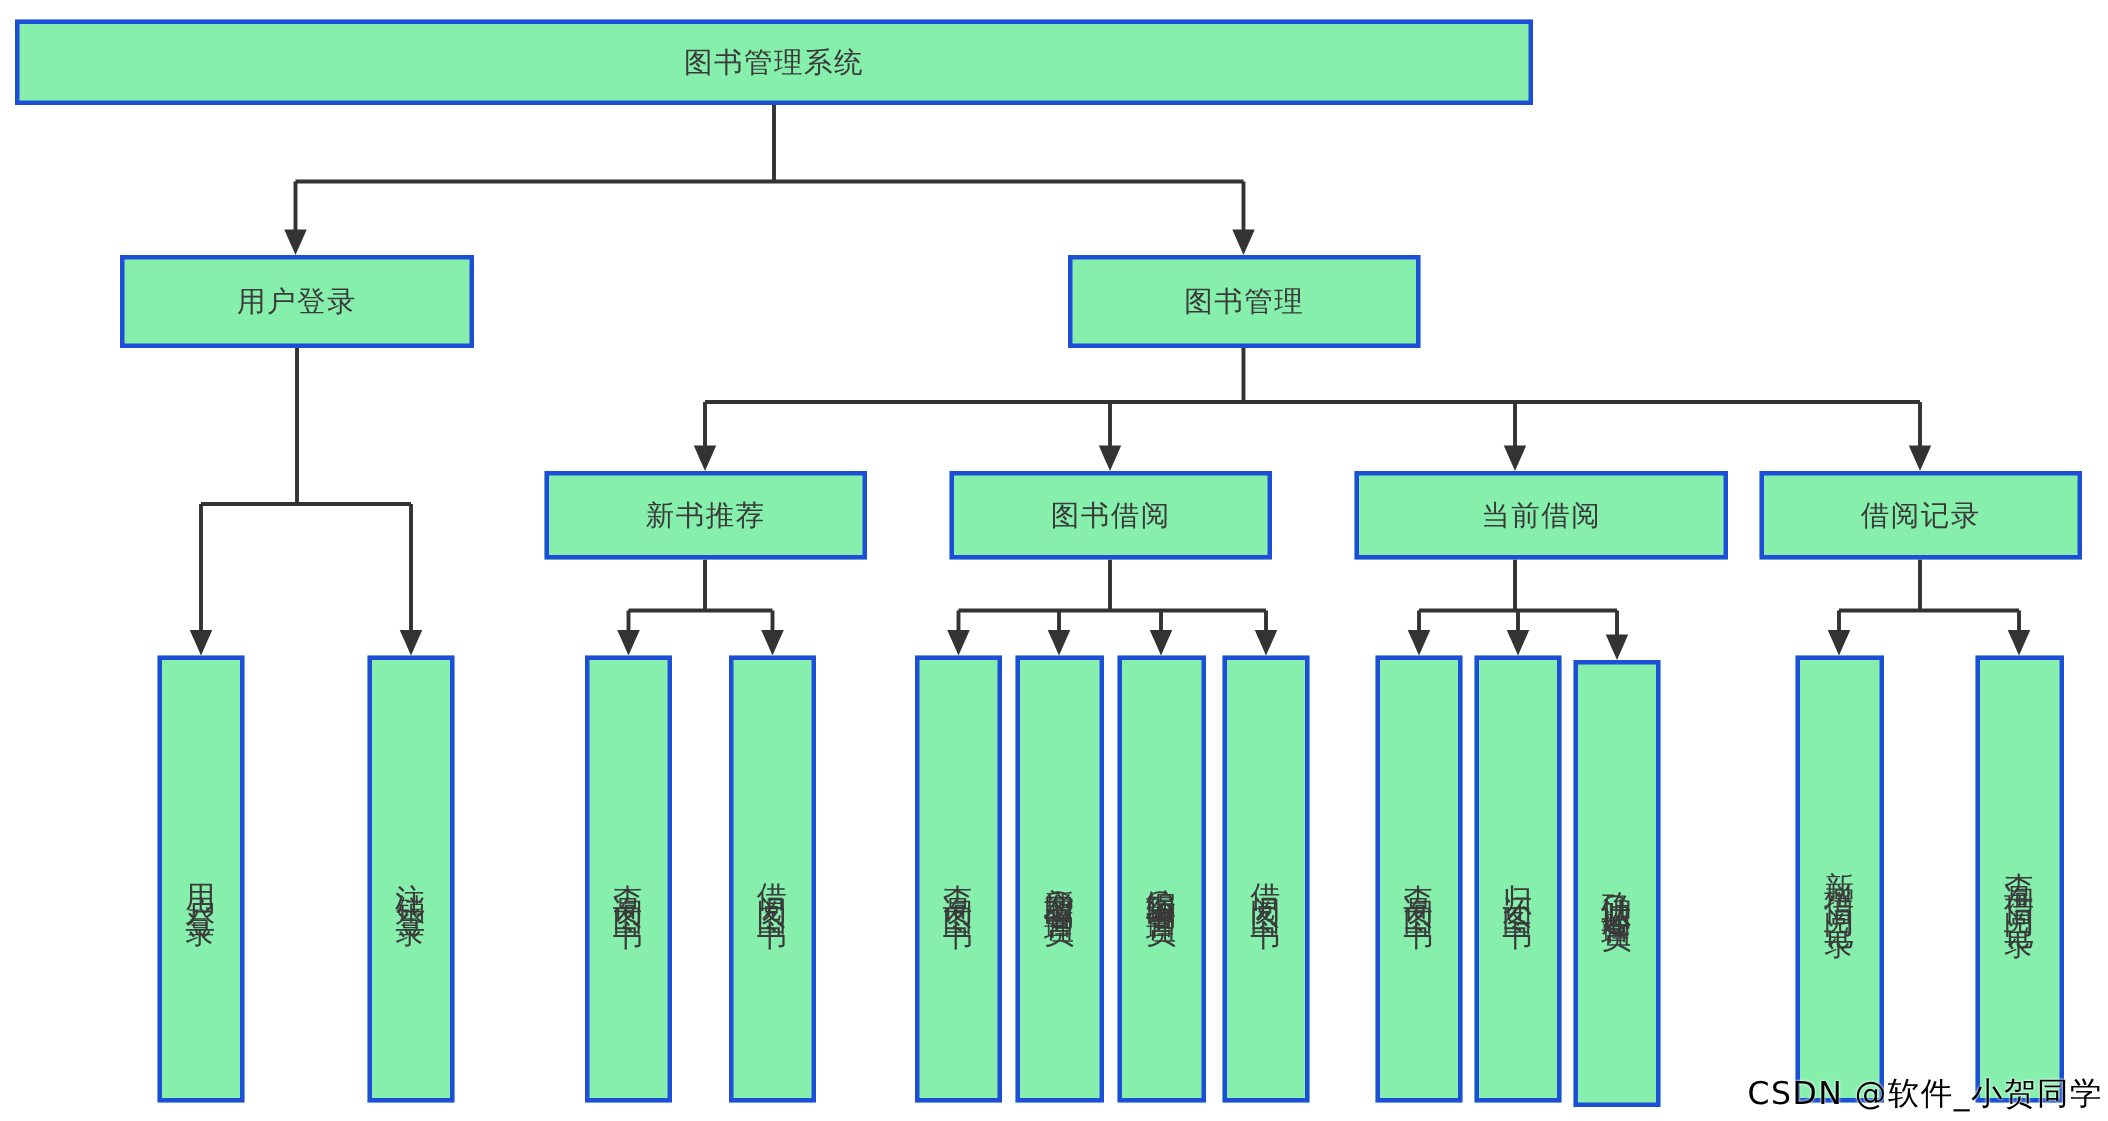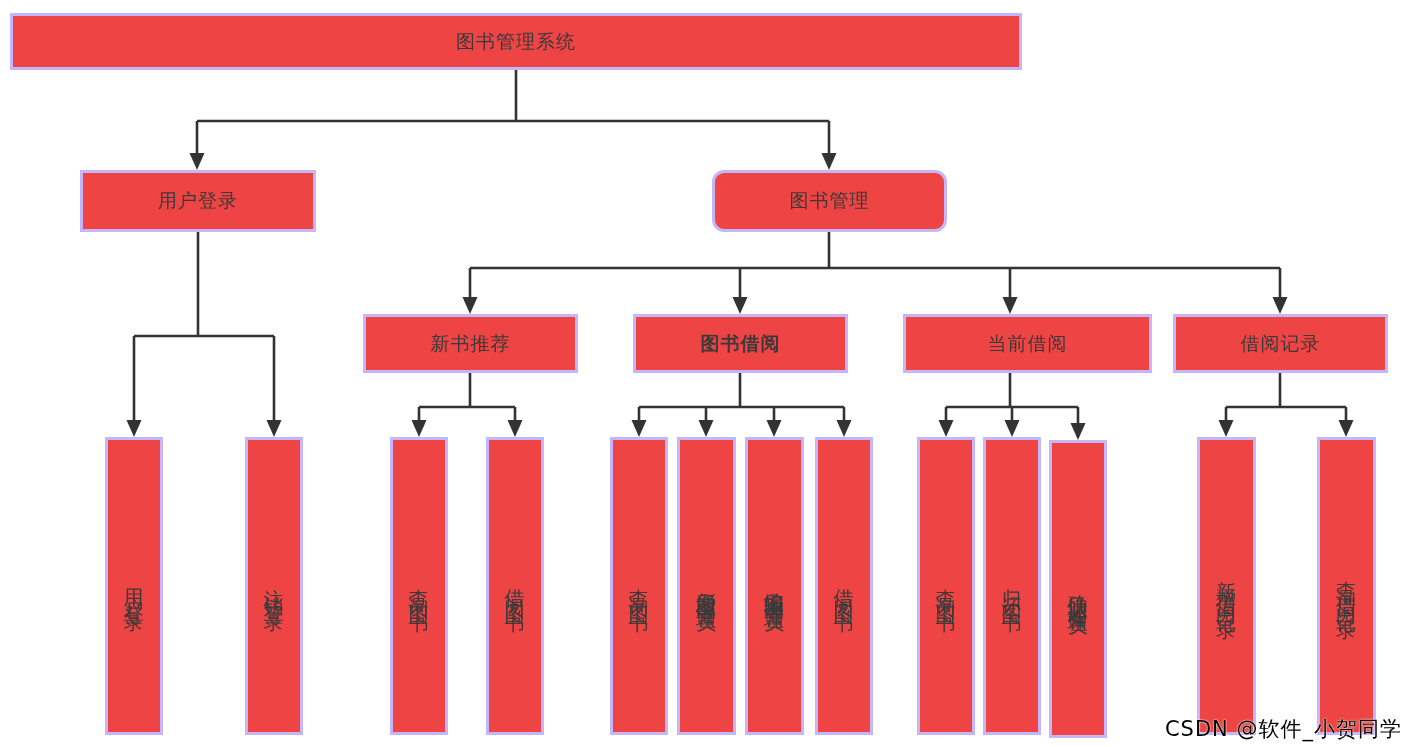--- a/index.html
+++ b/index.html
@@ -18,22 +18,22 @@
   #wires {
     position: absolute;
     left: 0; top: 0;
     width: 1405px;
     height: 747px;
     z-index: 1;
   }
   .node {
     position: absolute;
     box-sizing: border-box;
-    border: 3px solid #c4b5fd;
-    background: #ef4444;
+    border: 3px solid #1d4ed8;
+    background: #86efac;
     color: #3a3a3a;
     display: flex;
     align-items: center;
     justify-content: center;
     z-index: 2;
   }
   .node-h {
     font-size: 19px;
     letter-spacing: 1px;
     white-space: nowrap;
@@ -43,24 +43,24 @@
     text-orientation: mixed;
     font-size: 20px;
     letter-spacing: 8px;
     line-height: 1;
     padding-top: 6px;
   }
   
   .root-box   { left: 10px;   top: 13px;  width: 1012px; height: 57px; }
   
   .l2-login   { left: 80px;   top: 170px; width: 236px;  height: 62px; }
-  .l2-manage  { left: 712px;  top: 170px; width: 235px;  height: 62px; border-radius: 12px; }
+  .l2-manage  { left: 712px;  top: 170px; width: 235px;  height: 62px; }
   
   .l3-a { left: 363px;  top: 314px; width: 215px; height: 59px; text-align: right; }
-  .l3-b { left: 633px;  top: 314px; width: 215px; height: 59px; font-weight: bold; }
+  .l3-b { left: 633px;  top: 314px; width: 215px; height: 59px; }
   .l3-c { left: 903px;  top: 314px; width: 249px; height: 59px; }
   .l3-d { left: 1173px; top: 314px; width: 215px; height: 59px; }
   
   .leaf { top: 437px; width: 58px; height: 298px; }
   .leaf-a1 { left: 105px; }
   .leaf-a2 { left: 245px; }
   .leaf-b1 { left: 390px; }
   .leaf-b2 { left: 486px; }
   .leaf-c1 { left: 610px; }
   .leaf-c2 { left: 677px; width: 59px; }

